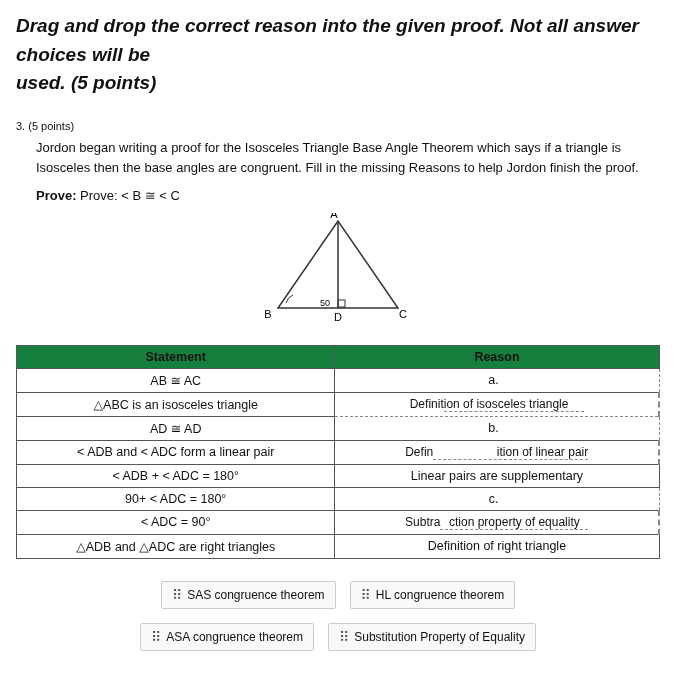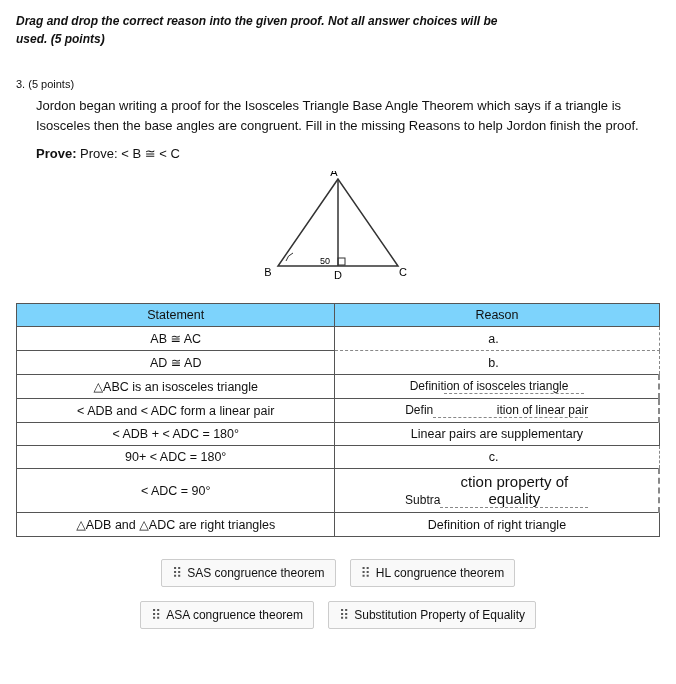--- a/index.html
+++ b/index.html
@@ -6,23 +6,23 @@
     body {
       font-family: Arial, sans-serif;
       font-size: 13px;
       background: #fff;
       width: 676px;
       min-height: 684px;
       padding: 12px 16px;
       color: #111;
     }
     .header-text {
-      font-size: 12px;
+      font-size: 19px;
       line-height: 1.5;
-      margin-bottom: 30px;
+      margin-bottom: 22px;
     }
     .header-text span {
       font-style: italic;
       font-weight: bold;
     }
     .section-label {
       font-size: 11px;
       margin-bottom: 6px;
       margin-top: 11px;
     }
@@ -52,22 +52,22 @@
       font-size: 12.5px;
       margin-bottom: 18px;
     }
     .proof-table th, .proof-table td {
       border: 1px solid #555;
       padding: 4px 8px;
       text-align: center;
       vertical-align: middle;
     }
     .proof-table th {
-      background: #7dd3fc;
-      font-weight: normal;
+      background: #15803d;
+      font-weight: bold;
     }
     .answer-box {
       display: inline-flex;
       align-items: center;
       border: 1px solid #ccc;
       background: #f9f9f9;
       font-size: 12px;
       padding: 5px 10px;
       margin: 4px 4px;
       cursor: grab;
@@ -133,47 +133,47 @@
     </tr>
   </thead>
   <tbody>
 
     <tr>
       <td>AB ≅ AC</td>
       <td style="border-style: dashed; border-color: #888; min-width:220px;">a. &nbsp;</td>
     </tr>
 
     <tr>
+      <td>△ABC is an isosceles triangle</td>
+      <td style="border-right: 2px dashed #888; border-bottom: 1px dashed #888; font-size:12px;">Definit<span style="border-bottom:1px dashed #888; display:inline-block; width:140px; text-align:left; font-size:12px;">ion of isosceles triangle</span></td>
+    </tr>
+
+    <tr>
       <td>AD ≅ AD</td>
       <td style="border-style: dashed; border-color: #888;">b. &nbsp;</td>
     </tr>
 
     <tr>
-      <td>△ABC is an isosceles triangle</td>
-      <td style="border-right: 2px dashed #888; border-bottom: 1px dashed #888; font-size:12px;">Definit<span style="border-bottom:1px dashed #888; display:inline-block; width:140px; text-align:left; font-size:12px;">ion of isosceles triangle</span></td>
-    </tr>
-
-    <tr>
       <td>&lt; ADB and &lt; ADC form a linear pair</td>
       <td style="border-right: 2px dashed #888; border-bottom: 1px dashed #888; font-size:12px;">Defin<span style="border-bottom:1px dashed #888; display:inline-block; width:155px; font-size:12px;text-align:right;">ition of linear pair</span></td>
     </tr>
 
     <tr>
       <td>&lt; ADB + &lt; ADC = 180°</td>
       <td>Linear pairs are supplementary</td>
     </tr>
 
     <tr>
       <td>90+ &lt; ADC = 180°</td>
       <td style="border-style: dashed; border-color: #888;">c. &nbsp;</td>
     </tr>
 
     <tr>
       <td>&lt; ADC = 90°</td>
-      <td style="border-right: 2px dashed #888; border-bottom: 1px dashed #888; font-size:12px;">Subtra<span style="border-bottom:1px dashed #888; display:inline-block; width:148px; font-size:15px;">ction property of equality</span></td>
+      <td style="border-right: 2px dashed #888; border-bottom: 1px dashed #888; font-size:12px;">Subtra<span style="border-bottom:1px dashed #888; display:inline-block; width:148px; font-size:12px;">ction property of equality</span></td>
     </tr>
 
     <tr>
       <td>△ADB and △ADC are right triangles</td>
       <td>Definition of right triangle</td>
     </tr>
 
 
   </tbody>
 </table>

